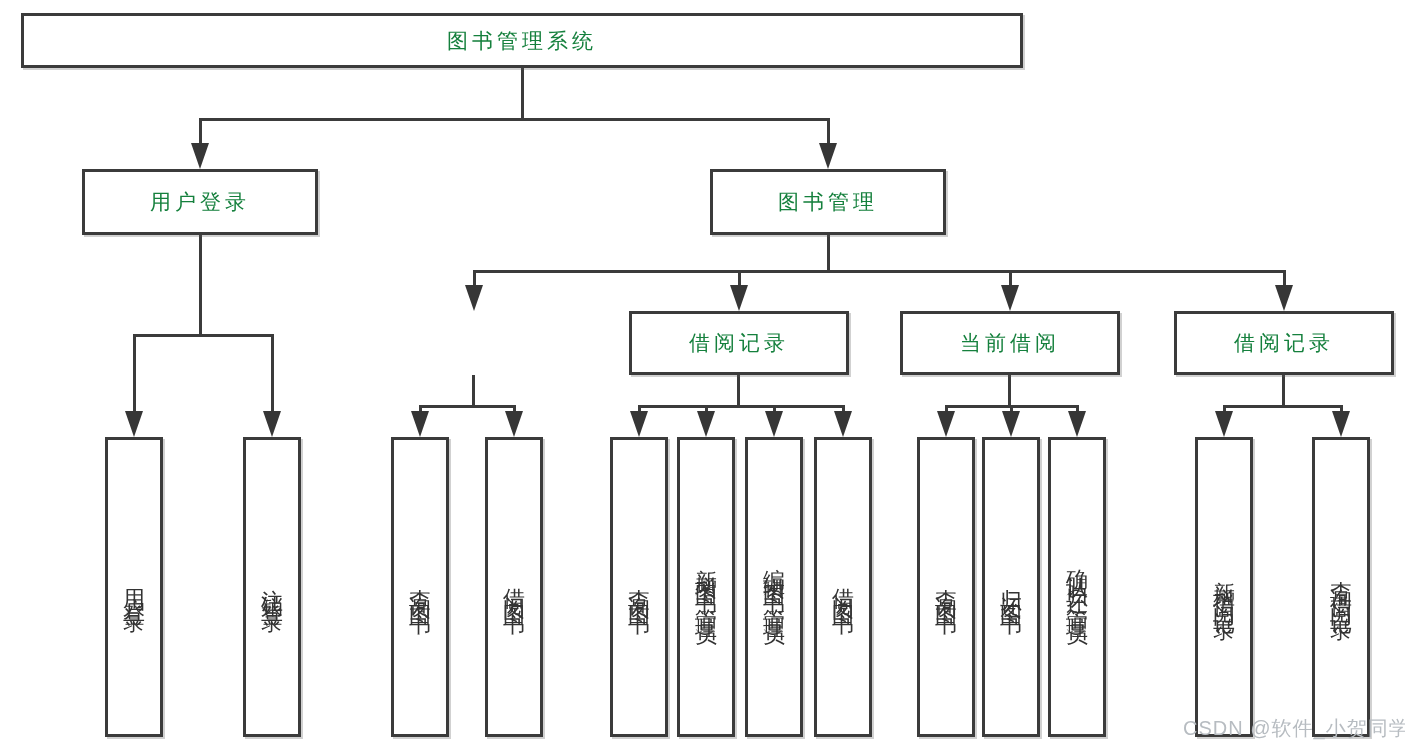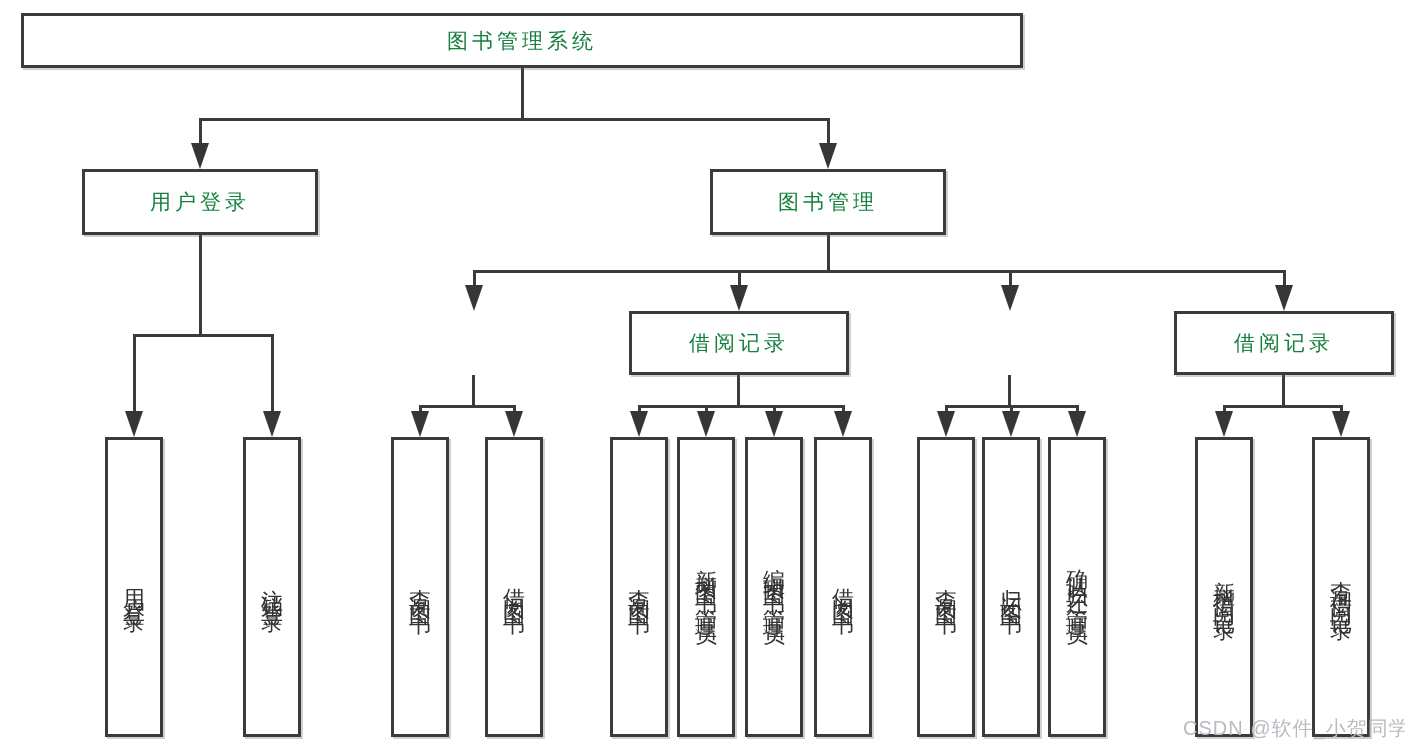--- a/index.html
+++ b/index.html
@@ -100,20 +100,23 @@
   <div class="box" style="left:82px;top:169px;width:236px;height:66px;">
     <span class="hlabel">用户登录</span>
   </div>
   <div class="box" style="left:710px;top:169px;width:236px;height:66px;text-align:right;">
     <span class="hlabel">图书管理</span>
   </div>
 
   <div class="box" style="left:629px;top:311px;width:220px;height:64px;">
     <span class="hlabel">借阅记录</span>
   </div>
+  <div class="box" style="left:900px;top:311px;width:220px;height:64px;">
+    <span class="hlabel">当前借阅</span>
+  </div>
   <div class="box" style="left:1174px;top:311px;width:220px;height:64px;">
     <span class="hlabel">借阅记录</span>
   </div>
 
   <div class="box" style="left:105px;top:437px;width:58px;height:300px;">
     <span class="vlabel">用户登录</span>
   </div>
   <div class="box" style="left:243px;top:437px;width:58px;height:300px;">
     <span class="vlabel">注销登录</span>
   </div>

